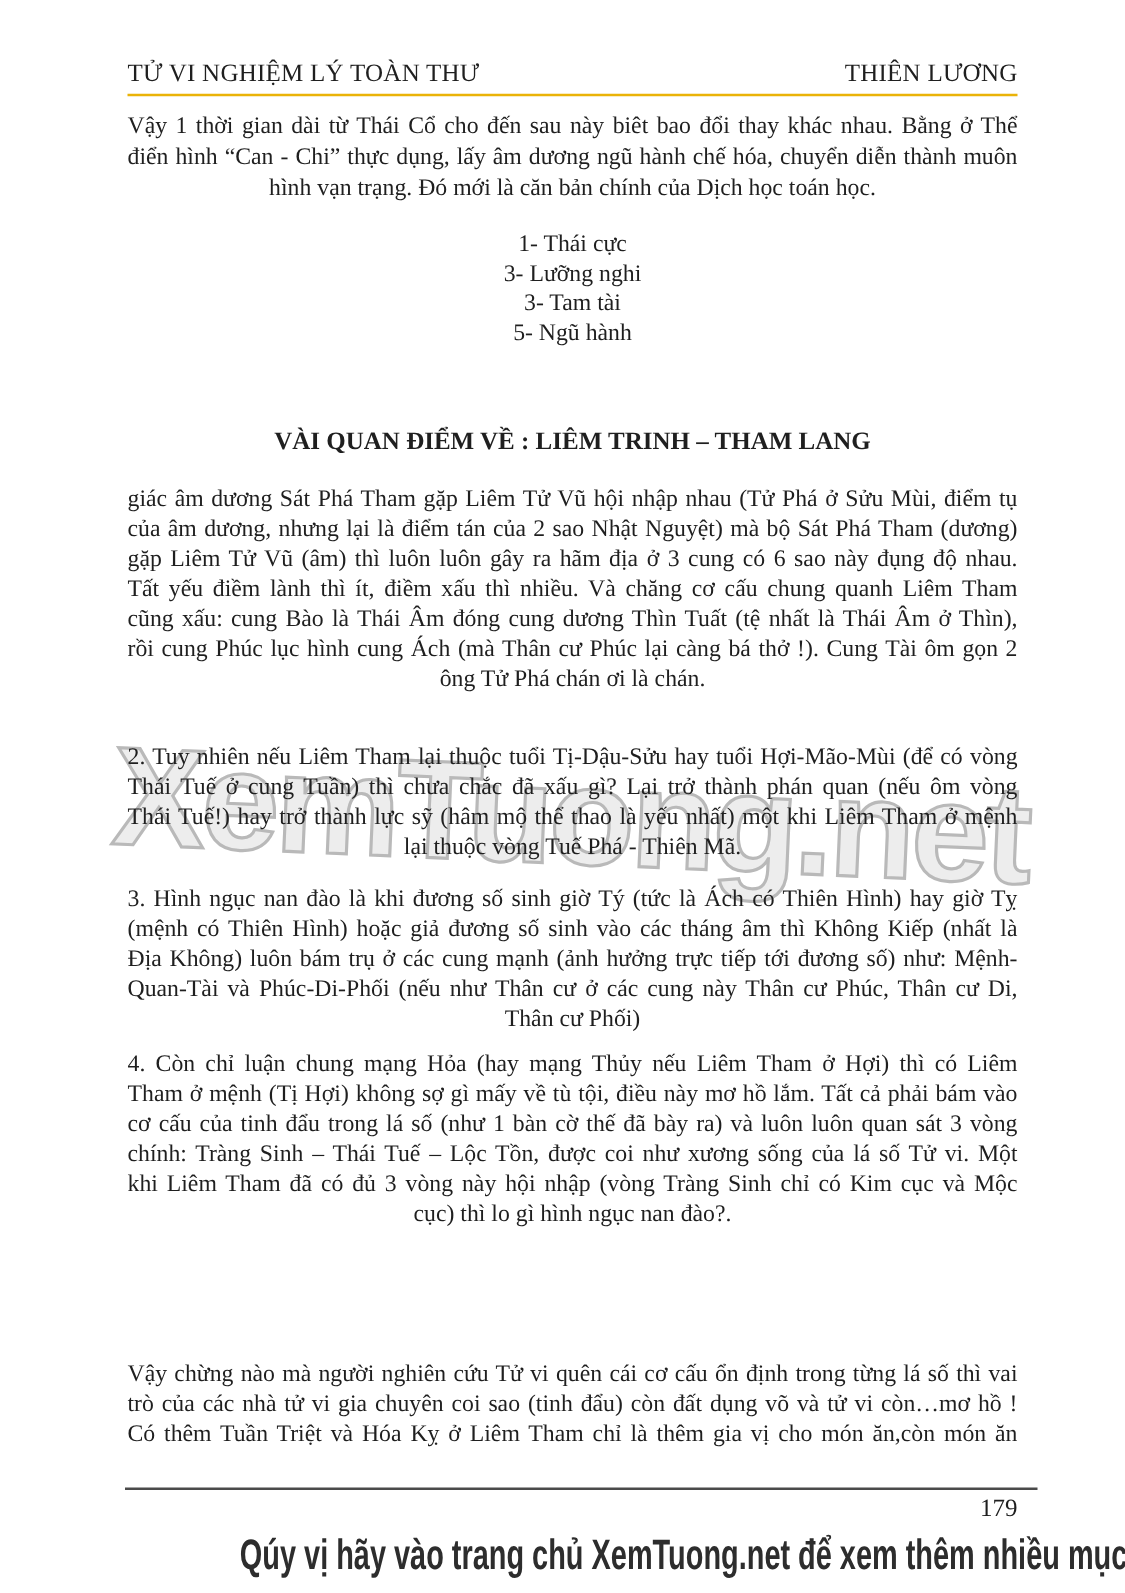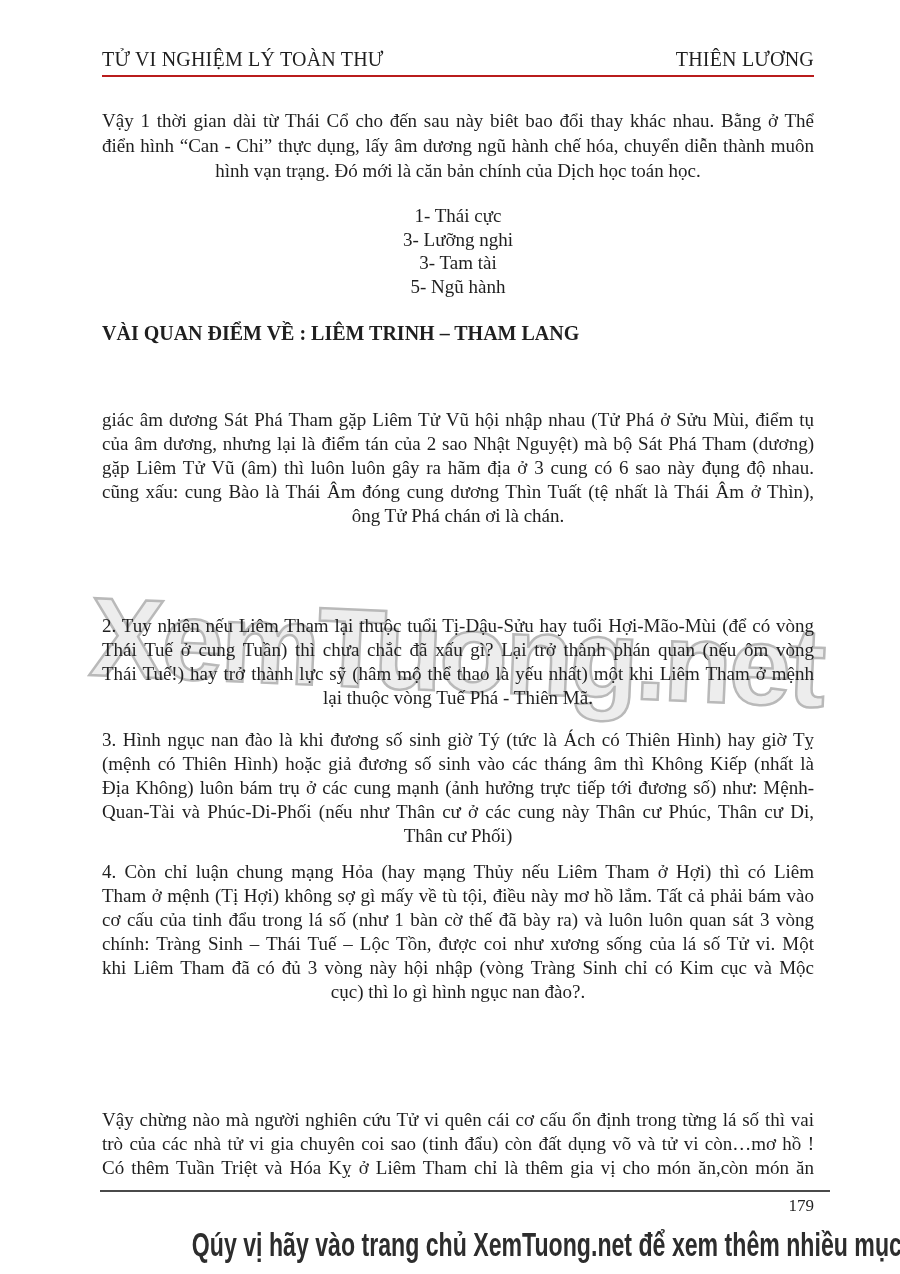--- a/index.html
+++ b/index.html
@@ -11,34 +11,34 @@
     font-family:"Liberation Serif", serif;
     color:#1f1f1f;
   }
   
   .col{position:absolute;left:102px;width:712px;}
 
   .header{
     top:48px;
     display:flex;justify-content:space-between;align-items:flex-end;
     font-size:20px;letter-spacing:.2px;
-    border-bottom:2px solid #b91c1c;
+    border-bottom:2px solid #eab308;
     padding-bottom:4px;
   }
 
-  .bodytext{font-size:19px;line-height:24px;margin-top:20px;}
+  .bodytext{font-size:19px;line-height:24px;}
   .jl{text-align:justify;text-align-last:justify;overflow:hidden;}
   .jl-last{text-align:center;}
 
   .intro{top:88px;line-height:25px;}
   .numlist{top:184px;line-height:23.5px;}
   .numlist div{text-align:center;}
 
   .heading{
-    top:322px;text-align:left;font-weight:bold;font-size:20px;
+    top:342px;text-align:center;font-weight:bold;font-size:20px;
   }
 
   .p1{top:388px;}
   .p2{top:594px;}
   .p3{top:708px;}
   .p4{top:840px;}
   .p5{top:1000px;}
   .p6{top:1088px;}
 
   .watermark{
@@ -52,21 +52,21 @@
     transform:rotate(2.5deg);
     transform-origin:left center;
   }
   .layer{position:absolute;inset:0;z-index:1;}
 
   .footer-rule{
     position:absolute;left:100px;top:1190px;width:730px;height:2px;
     background:#4a4a4a;
   }
   .page-number{
-    top:1196px;text-align:right;font-size:17px;
+    top:1196px;text-align:right;font-size:20px;
   }
   .banner{
     position:absolute;left:0;top:1224px;width:900px;
     text-align:center;
     font-family:"Liberation Sans", sans-serif;
     font-weight:700;font-size:34px;line-height:40px;
     color:#2d2d2d;
   }
   .banner .squeeze{display:inline-block;transform:scaleX(0.68);transform-origin:center;white-space:nowrap;}
 </style>
@@ -96,21 +96,23 @@
       <div>3- Tam tài</div>
       <div>5- Ngũ hành</div>
     </div>
 
     <div class="col heading">VÀI QUAN ĐIỂM VỀ : LIÊM TRINH – THAM LANG</div>
 
     <div class="col bodytext p1">
       <div class="jl">giác âm dương Sát Phá Tham gặp Liêm Tử Vũ hội nhập nhau (Tử Phá ở Sửu Mùi, điểm tụ</div>
       <div class="jl">của âm dương, nhưng lại là điểm tán của 2 sao Nhật Nguyệt) mà bộ Sát Phá Tham (dương)</div>
       <div class="jl">gặp Liêm Tử Vũ (âm) thì luôn luôn gây ra hãm địa ở 3 cung có 6 sao này đụng độ nhau.</div>
+      <div class="jl">Tất yếu điềm lành thì ít, điềm xấu thì nhiều. Và chăng cơ cấu chung quanh Liêm Tham</div>
       <div class="jl">cũng xấu: cung Bào là Thái Âm đóng cung dương Thìn Tuất (tệ nhất là Thái Âm ở Thìn),</div>
+      <div class="jl">rồi cung Phúc lục hình cung Ách (mà Thân cư Phúc lại càng bá thở !). Cung Tài ôm gọn 2</div>
       <div class="jl-last">ông Tử Phá chán ơi là chán.</div>
     </div>
 
     <div class="col bodytext p2">
       <div class="jl">2. Tuy nhiên nếu Liêm Tham lại thuộc tuổi Tị-Dậu-Sửu hay tuổi Hợi-Mão-Mùi (để có vòng</div>
       <div class="jl">Thái Tuế ở cung Tuần) thì chưa chắc đã xấu gì? Lại trở thành phán quan (nếu ôm vòng</div>
       <div class="jl">Thái Tuế!) hay trở thành lực sỹ (hâm mộ thể thao là yếu nhất) một khi Liêm Tham ở mệnh</div>
       <div class="jl-last">lại thuộc vòng Tuế Phá - Thiên Mã.</div>
     </div>
 

